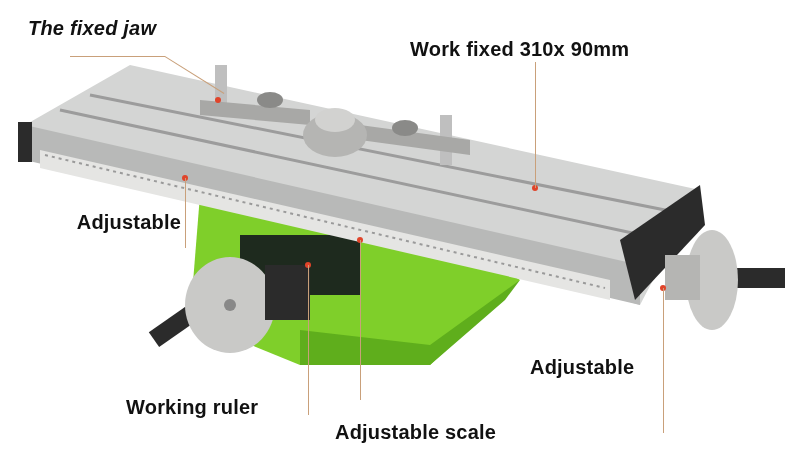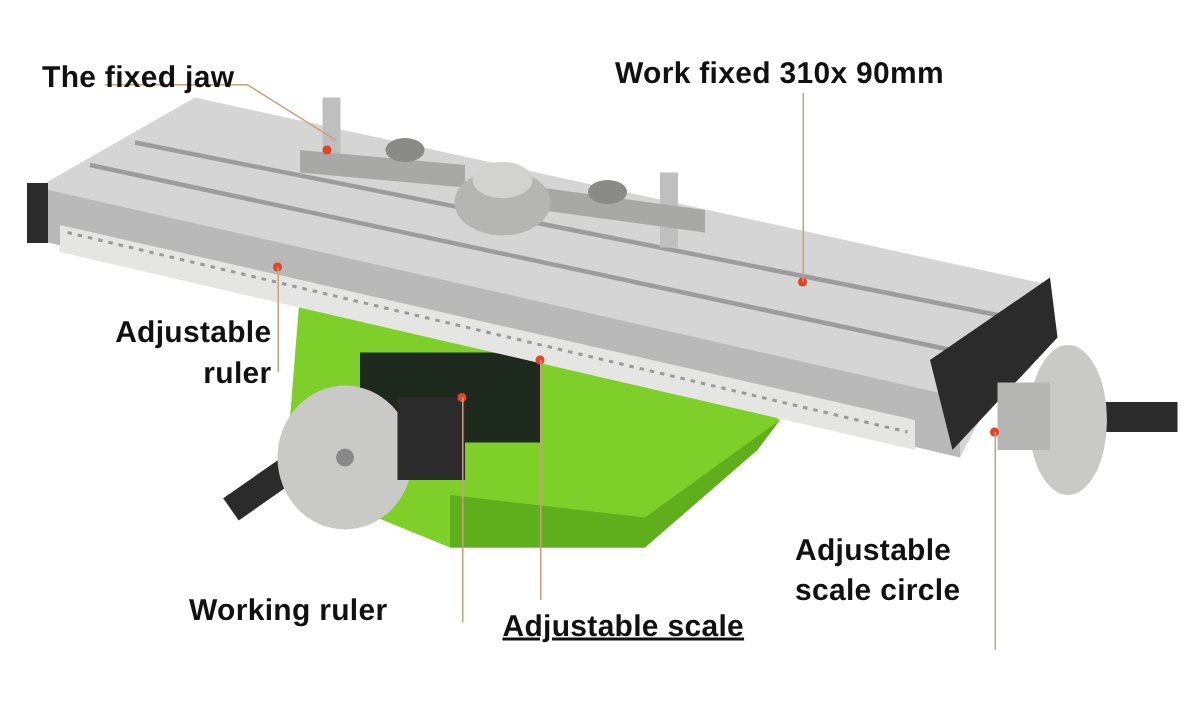--- a/index.html
+++ b/index.html
@@ -54,24 +54,22 @@
 </svg>
 
 <div class="leader" style="left:70px;top:56px;width:95px;height:1px;"></div>
 <div class="leader" style="left:165px;top:56px;width:70px;height:1px;transform-origin:0 0;transform:rotate(32deg);"></div>
 <div class="leader" style="left:535px;top:62px;width:1px;height:126px;"></div>
 <div class="leader" style="left:185px;top:178px;width:1px;height:70px;"></div>
 <div class="leader" style="left:308px;top:265px;width:1px;height:150px;"></div>
 <div class="leader" style="left:360px;top:240px;width:1px;height:160px;"></div>
 <div class="leader" style="left:663px;top:288px;width:1px;height:145px;"></div>
 
-<div class="label" style="left:28px;top:40px;">The fixed jaw</div>
+<div class="label" style="left:28px;top:16px;font-style:italic;">The fixed jaw</div>
 <div class="label" style="left:410px;top:37px;">Work fixed 310x 90mm</div>
 <div class="label" style="left:55px;top:210px;text-align:right;width:126px;">
   <div>Adjustable</div>
-  <div style="margin-top:3px;">ruler</div>
 </div>
 <div class="label" style="left:126px;top:395px;">Working ruler</div>
-<div class="label" style="left:335px;top:406px;text-decoration:underline;">Adjustable scale</div>
+<div class="label" style="left:335px;top:420px;">Adjustable scale</div>
 <div class="label" style="left:530px;top:355px;">
   <div>Adjustable</div>
-  <div style="margin-top:3px;">scale circle</div>
 </div>
 
 </body></html>

